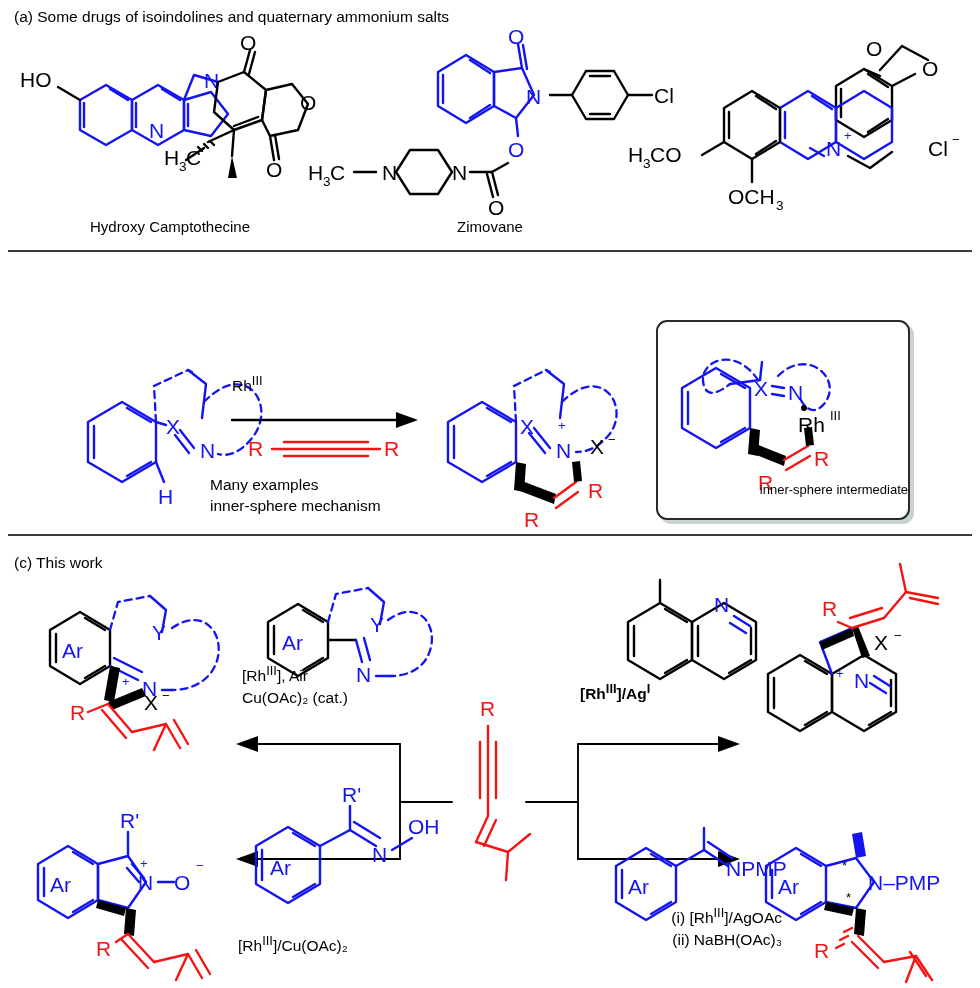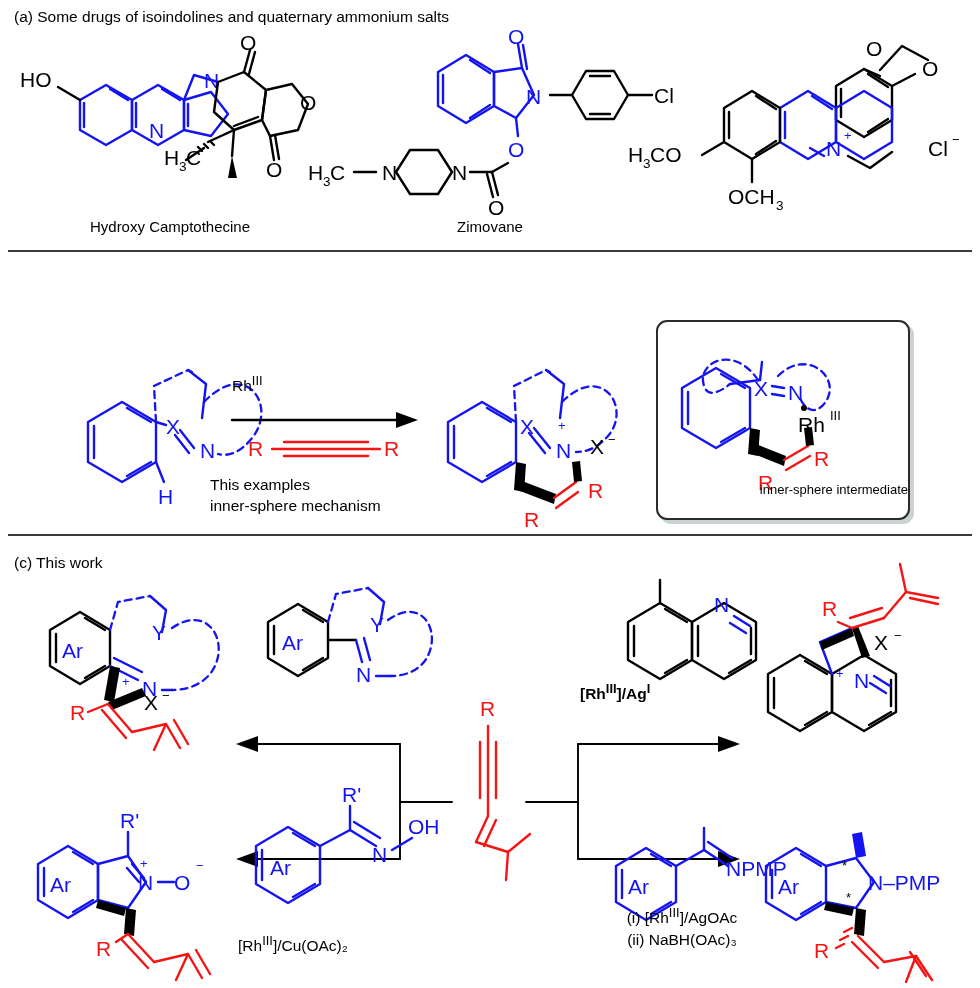--- a/index.html
+++ b/index.html
@@ -182,21 +182,21 @@
   </svg>
   <div class="cond" style="left:232px;top:110px;width:190px;">
     <span>Rh</span><sup>III</sup>
   </div>
   <svg width="190" height="40" style="left:232px;top:168px;">
     <text class="fred lbl" x="16" y="26">R</text>
     <text class="fred lbl" x="152" y="26">R</text>
     <path class="red" d="M40,19 L148,19 M52,12 L136,12 M52,26 L136,26"></path>
   </svg>
   <div class="cond" style="left:210px;top:212px;width:238px;">
-    <div>This examples</div>
+    <div>Many examples</div>
     <div>inner-sphere mechanism</div>
   </div>
 
   <svg width="230" height="180" style="left:438px;top:60px;">
     <polygon class="blu" points="10,100 10,140 44,160 78,140 78,100 44,80"></polygon>
     <path class="blu" d="M16,104 L16,136 M49,86 L73,100 M49,154 L73,140"></path>
     <text class="fblu lbl" x="82" y="112">X</text>
     <text class="fblu lbl" x="118" y="136">N</text>
     <text class="fblu lbl-s" x="120" y="108">+</text>
     <path class="blu-d" d="M78,100 L76,64 L108,48 L112,50"></path>
@@ -282,20 +282,24 @@
     <text class="fblu lbl" x="24" y="70">Ar</text>
     <path class="blk" d="M70,60 L98,60"></path>
     <path class="blu-d" d="M70,42 L78,14 L110,8"></path>
     <path class="blu" d="M110,8 L126,22 L122,44"></path>
     <text class="fblu lbl" x="112" y="52">Y</text>
     <text class="fblu lbl" x="98" y="102">N</text>
     <path class="blu" d="M98,60 L104,82 M106,58 L112,80"></path>
     <path class="blu-d" d="M130,40 C166,14 186,56 166,82 C156,94 142,96 132,96"></path>
     <path class="blu" d="M118,96 L132,96"></path>
   </svg>
+  <div class="cond" style="left:242px;top:128px;width:170px;">
+    <div><span>[Rh</span><sup>III</sup><span>], Air</span></div>
+    <div>Cu(OAc)₂ (cat.)</div>
+  </div>
 
   <svg width="230" height="190" style="left:40px;top:50px;">
     <polygon class="blk" points="10,46 10,82 40,100 70,82 70,46 40,28"></polygon>
     <path class="blk" d="M16,50 L16,78 M45,34 L65,46 M45,94 L65,82"></path>
     <text class="fblu lbl" x="22" y="74">Ar</text>
     <path class="blu-d" d="M70,46 L78,18 L110,12"></path>
     <path class="blu" d="M110,12 L126,26 L122,48"></path>
     <text class="fblu lbl" x="112" y="56">Y</text>
     <text class="fblu lbl" x="102" y="112">N</text>
     <text class="fblu lbl-s" x="82" y="102">+</text>
@@ -397,21 +401,21 @@
 
   <svg width="200" height="110" style="left:606px;top:292px;">
     <polygon class="blu" points="10,40 10,76 40,94 70,76 70,40 40,22"></polygon>
     <path class="blu" d="M16,44 L16,72 M45,28 L65,40 M45,88 L65,76"></path>
     <text class="fblu lbl" x="22" y="68">Ar</text>
     <path class="blu" d="M70,40 L98,24"></path>
     <path class="blu" d="M98,24 L98,2"></path>
     <path class="blu" d="M98,24 L122,40 M102,16 L126,32"></path>
     <text class="fblu lbl" x="120" y="50">NPMP</text>
   </svg>
-  <div class="cond" style="left:582px;top:370px;width:200px;text-align:center;">
+  <div class="cond" style="left:582px;top:370px;width:200px;text-align:right;">
     <div><span>(i) [Rh</span><sup>III</sup><span>]/AgOAc</span></div>
     <div>(ii) NaBH(OAc)₃</div>
   </div>
 
   <svg width="240" height="190" style="left:756px;top:290px;">
     <polygon class="blu" points="10,42 10,78 40,96 70,78 70,42 40,24"></polygon>
     <path class="blu" d="M16,46 L16,74 M45,30 L65,42 M45,90 L65,78"></path>
     <text class="fblu lbl" x="22" y="70">Ar</text>
 
     <path class="blu" d="M70,42 L100,34 L118,58"></path>

